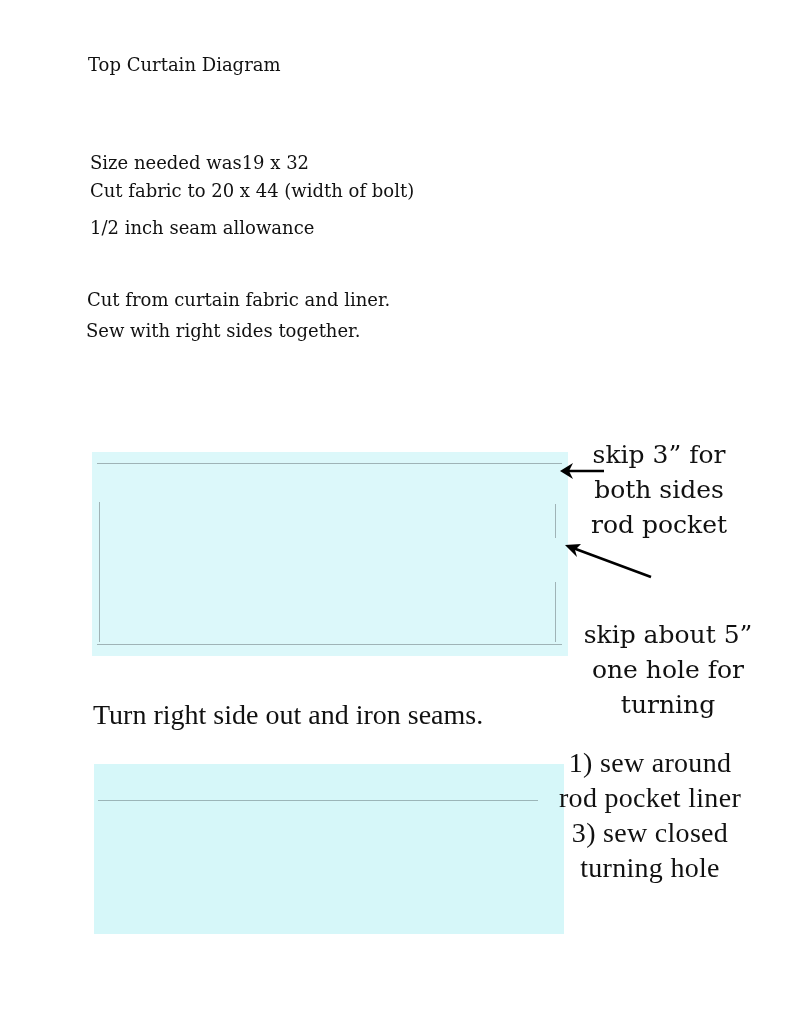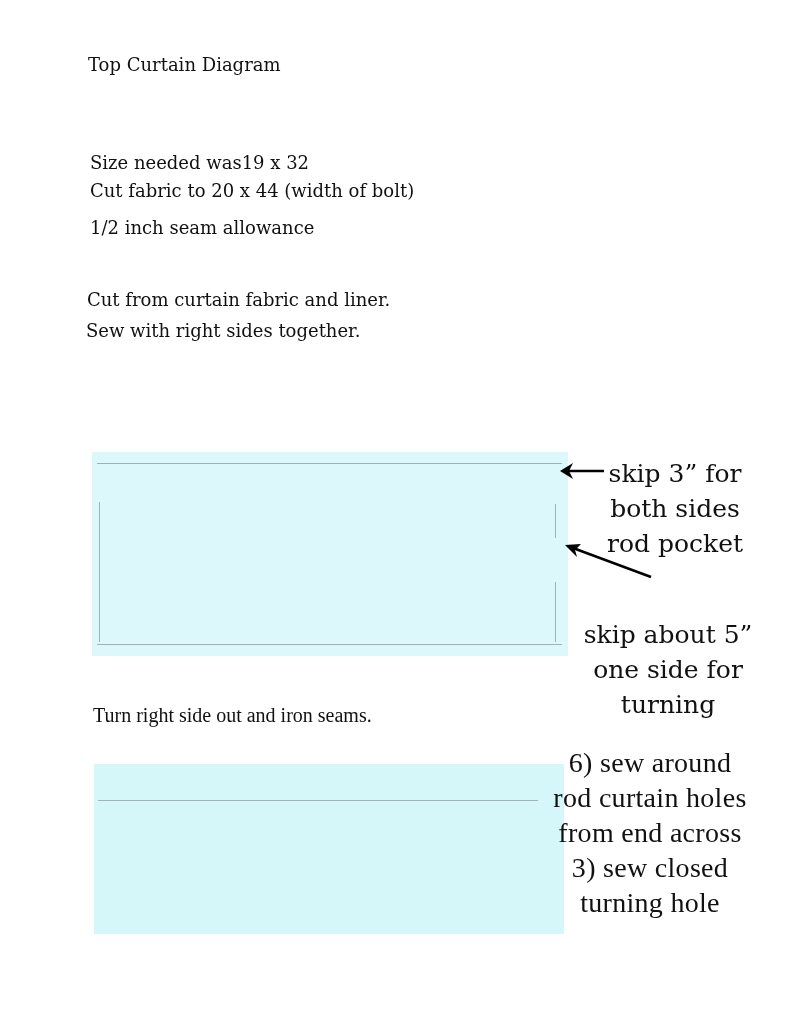--- a/index.html
+++ b/index.html
@@ -32,36 +32,35 @@
 
 <svg class="arrow" style="left:560px;top:462px;" width="46" height="20">
   <line x1="44" y1="9" x2="6" y2="9" stroke="#000" stroke-width="2.5"></line>
   <polygon points="0,9 13,1 9,9 13,17" fill="#000"></polygon>
 </svg>
 <svg class="arrow" style="left:563px;top:542px;" width="92" height="40">
   <line x1="88" y1="35" x2="10" y2="6" stroke="#000" stroke-width="2.5"></line>
   <polygon points="2,3 18,2 12,8 14,15" fill="#000"></polygon>
 </svg>
 
-<div class="note" style="left:590px;top:437px;width:170px;margin-top:19px;">
+<div class="note" style="left:574px;top:437px;width:170px;">
   <div>skip 3” for</div>
   <div>both sides</div>
   <div>rod pocket</div>
 </div>
 <div class="note" style="left:563px;top:589px;width:210px;margin-top:28px;">
   <div>skip about 5”</div>
-  <div>one side for</div>
+  <div>one hole for</div>
   <div>turning</div>
 </div>
 
-<div class="line" style="left:93px;top:700px;font-family:'Liberation Serif','DejaVu Serif',serif;font-size:20px;">Turn right side out and iron seams.</div>
+<div class="line" style="left:93px;top:700px;font-family:'Liberation Serif','DejaVu Serif',serif;font-size:28px;">Turn right side out and iron seams.</div>
 
 <div class="rect" style="left:94px;top:764px;width:470px;height:170px;background:#d6f7f9;">
   <div class="seam" style="left:4px;top:36px;width:440px;height:1px;background:#9bb5b8;"></div>
 </div>
 
 <div class="note2" style="left:520px;top:745px;width:260px;">
-  <div>6) sew around</div>
-  <div>rod curtain holes</div>
-  <div>from end across</div>
+  <div>1) sew around</div>
+  <div>rod pocket liner</div>
   <div>3) sew closed</div>
   <div>turning hole</div>
 </div>
 
 </body></html>

